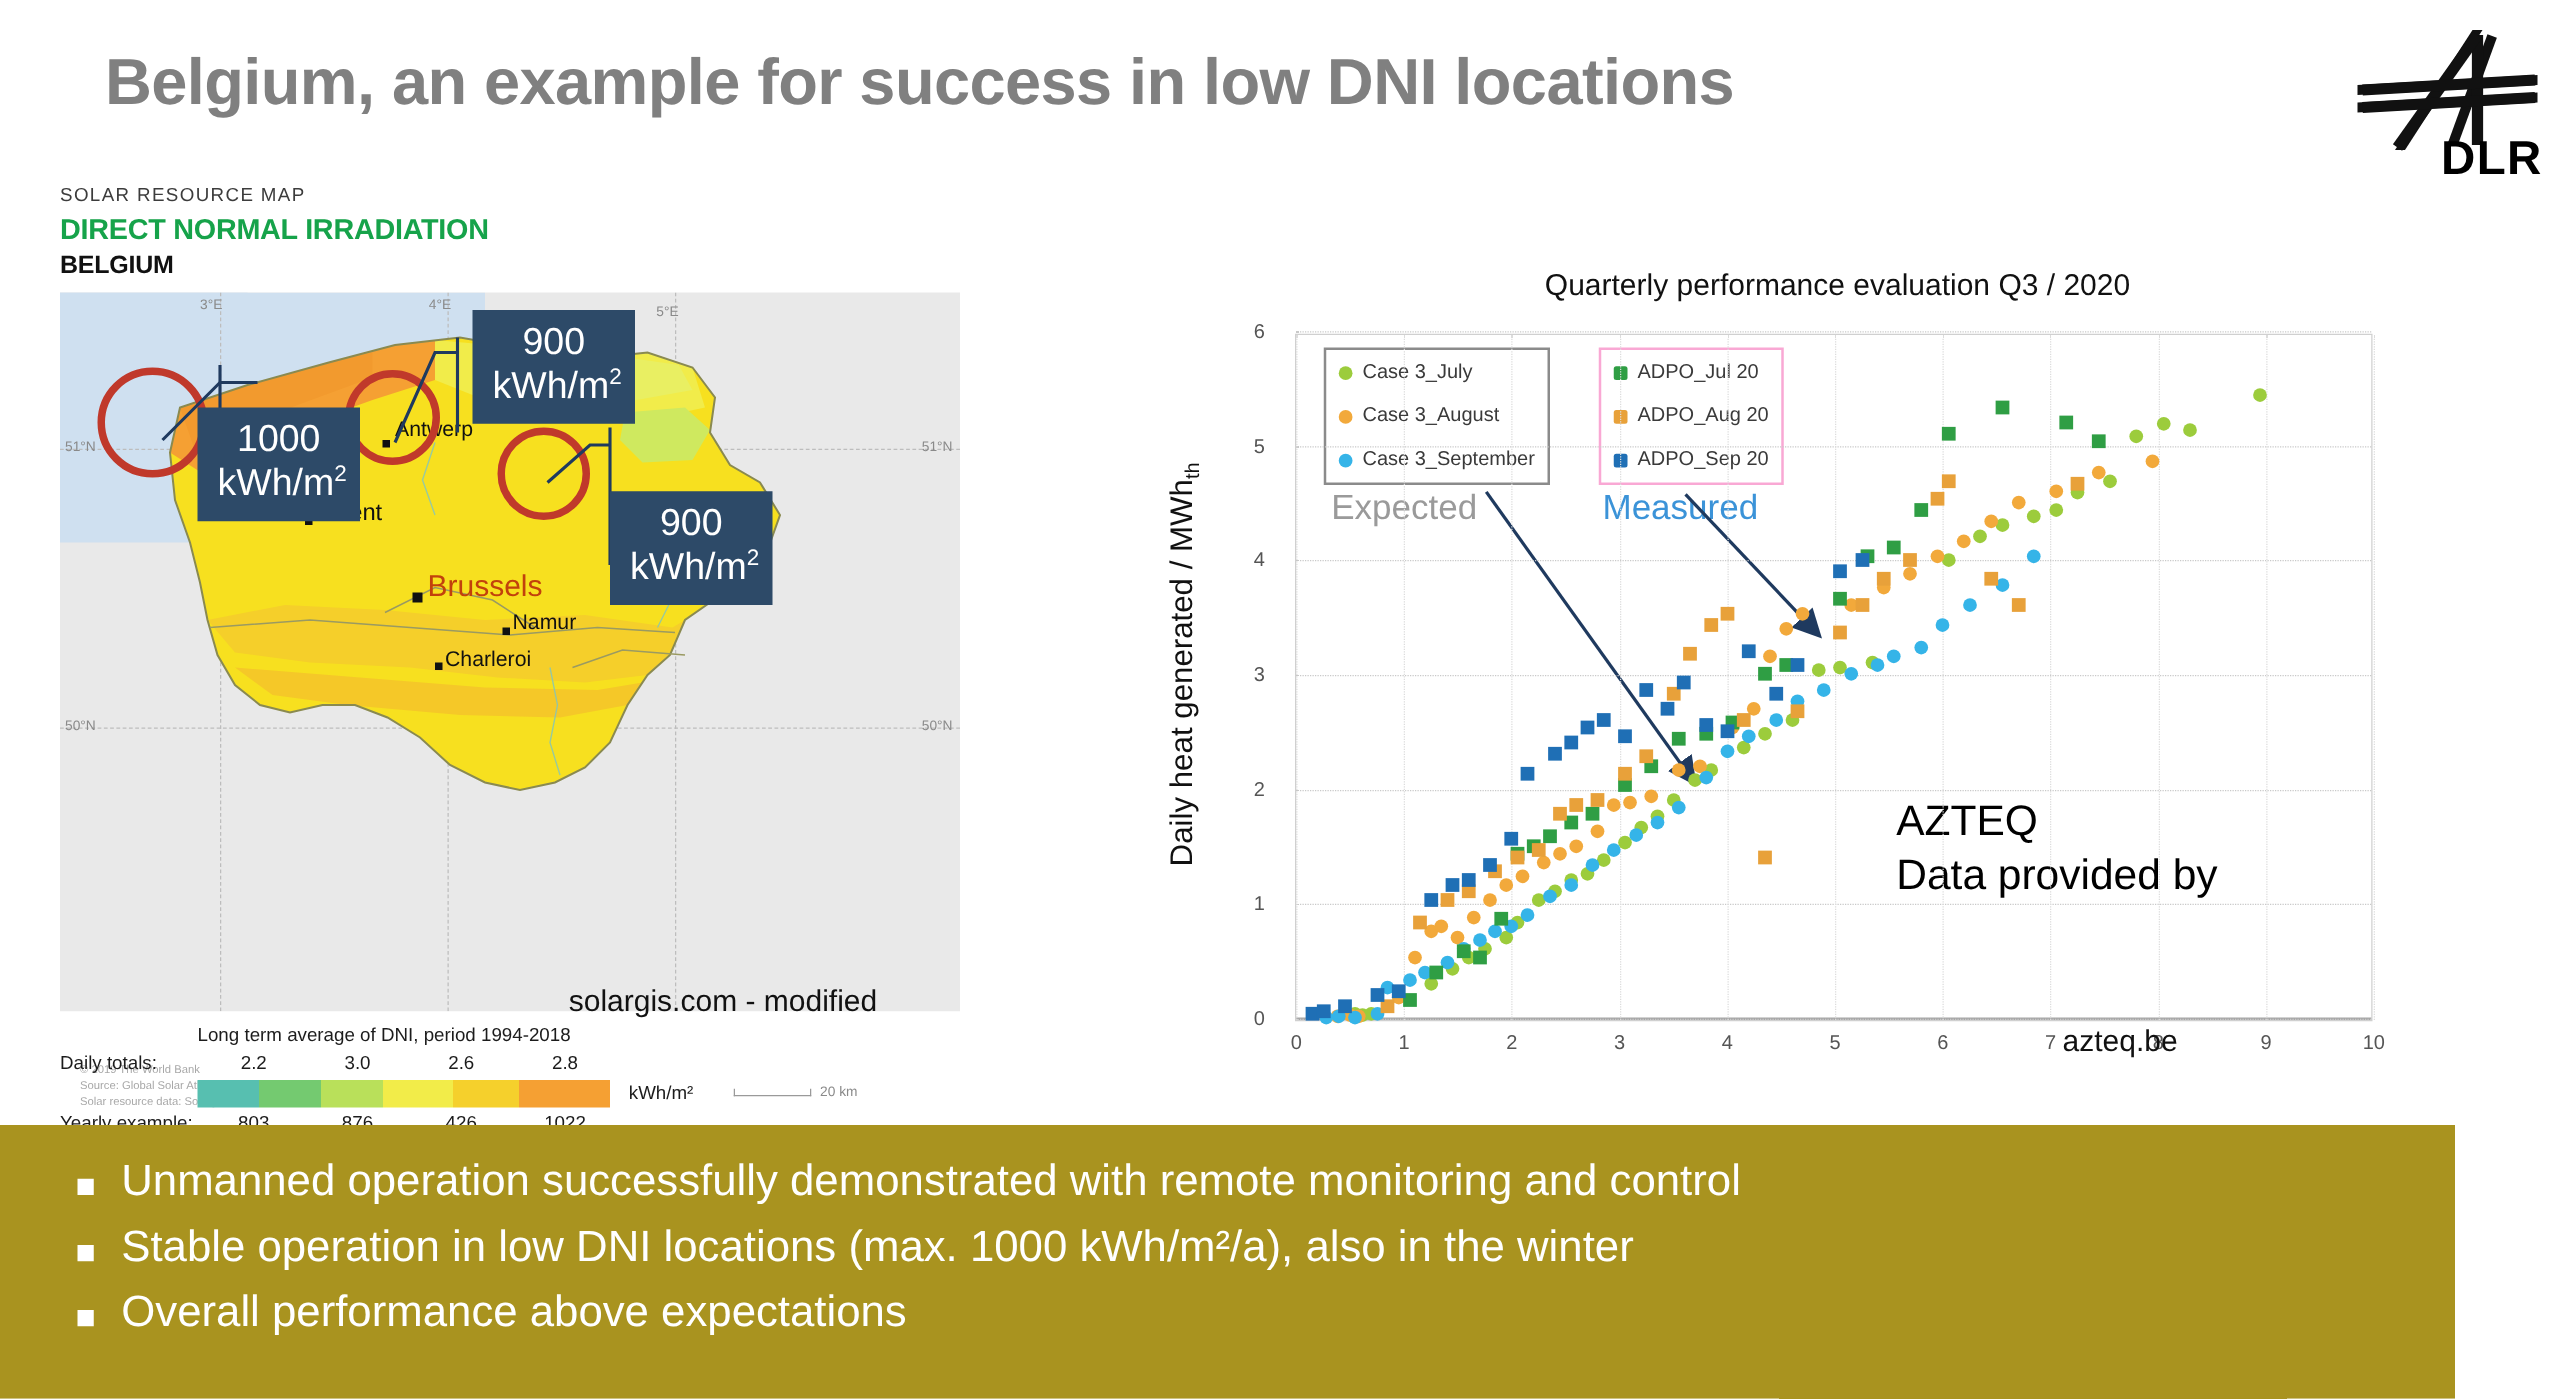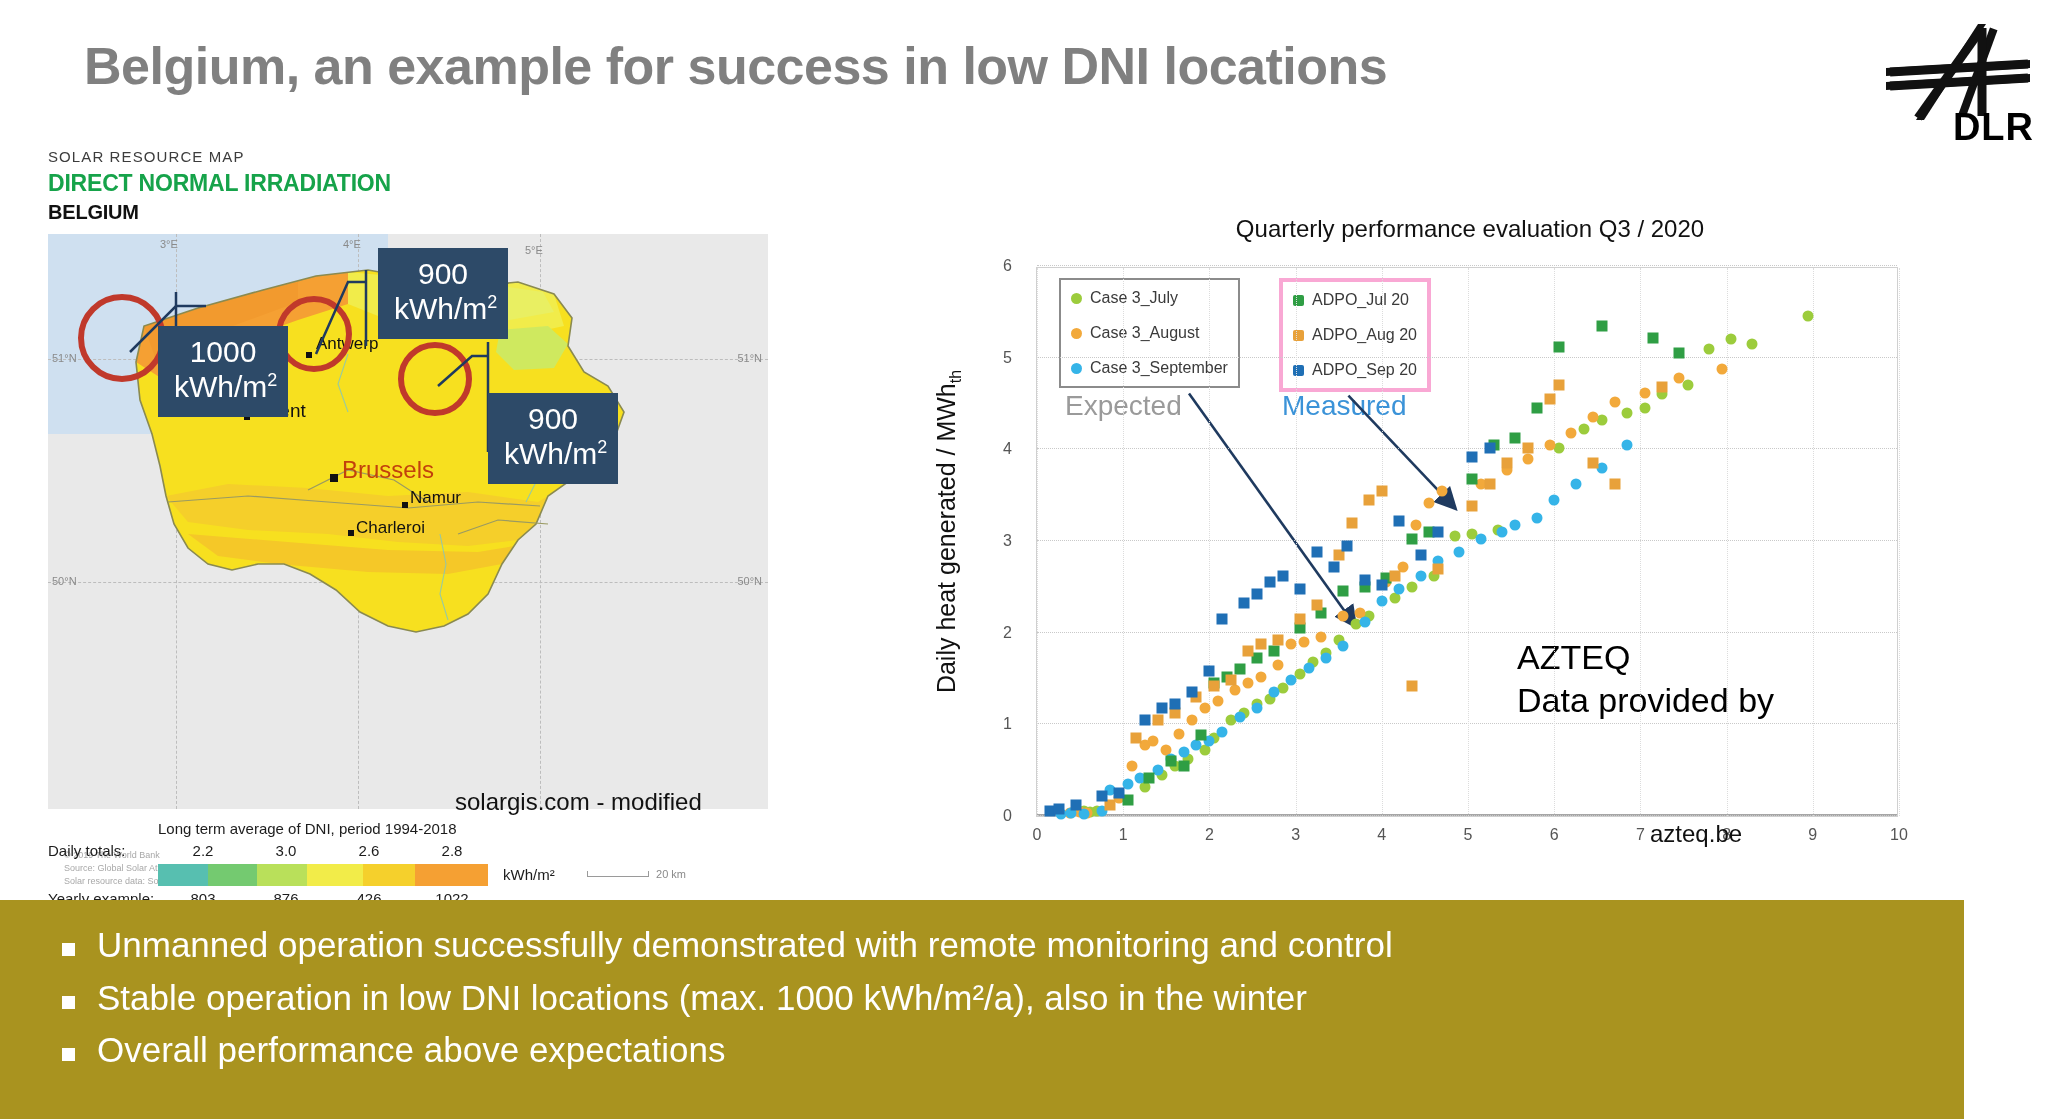--- a/index.html
+++ b/index.html
@@ -104,21 +104,21 @@
   .ytick { position:absolute; right:100%; margin-right:8px; transform:translateY(-50%); font-size:16px; color:#555; }
   .xtick { position:absolute; top:100%; margin-top:10px; transform:translateX(-50%); font-size:16px; color:#555; }
   .pt { position:absolute; width:11px; height:11px; transform:translate(-50%,50%); }
   .pt.circ { border-radius:50%; }
 
   .legend-box {
     position:absolute; background:#fff; padding:9px 10px;
     display:flex; flex-direction:column; gap:17px;
   }
   .legend-expected { border:2px solid #8b8b8b; left:22px; top:10px; }
-  .legend-measured { border:4px solid #f9a8d4; left:242px; top:10px; }
+  .legend-measured { border:2px solid #f9a8d4; left:242px; top:10px; }
   .leg-item { display:flex; align-items:center; gap:8px; font-size:16px; color:#3a3a3a; white-space:nowrap; }
   .leg-sw { width:11px; height:11px; border-radius:50%; flex:none; }
   .leg-sw.sq { border-radius:2px; }
   .tag-expected { position:absolute; left:28px; top:122px; font-size:28px; color:#9a9a9a; }
   .tag-measured { position:absolute; left:245px; top:122px; font-size:28px; color:#3b93d8; }
   .azteq-note { position:absolute; left:480px; top:368px; font-size:34px; color:#000; line-height:1.25; }
   .src-right { position:absolute; left:1650px; top:820px; font-size:24px; color:#111; }
 
   
   .bullet-bar {

